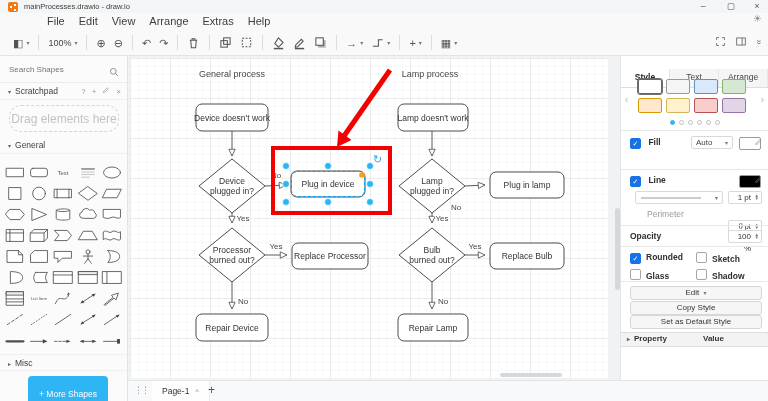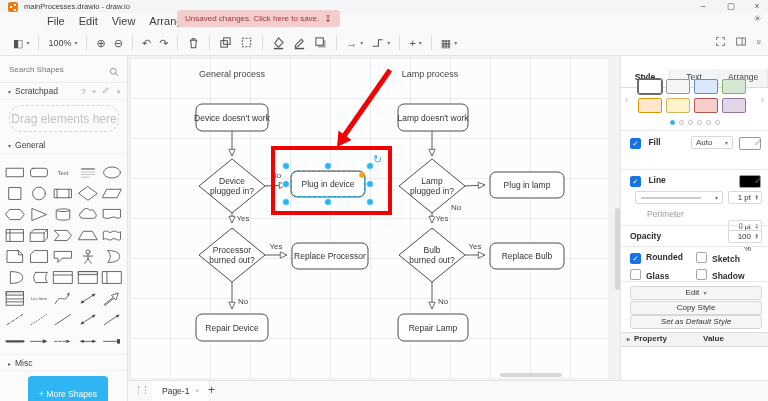--- a/index.html
+++ b/index.html
@@ -118,24 +118,20 @@
   <div id="menubar" class="abs">
     <div id="menu-items">
       <span>File</span>
       <span>Edit</span>
       <span>View</span>
       <span>Arrange</span>
       <span>Extras</span>
       <span>Help</span>
     </div>
   </div>
-  <div id="banner" class="abs">
-    <span>Unsaved changes. Click here to save.</span>
-    <span style="font-size:9px;">↧</span>
-  </div>
   <div id="theme-icon" class="abs">☀</div>
 
   <div id="toolbar" class="abs">
     <span class="tbi">
         <span>◧</span>
         <span class="caret">▾</span>
       </span>
     <span class="tsep"></span>
     <span class="tbi">
         <span id="zoomlabel">100%</span>
@@ -668,20 +664,20 @@
         <div><span class="chk"></span><span class="lbl-b">Sketch</span></div>
         <div><span class="chk"></span><span class="lbl-b">Glass</span></div>
         <div><span class="chk"></span><span class="lbl-b">Shadow</span></div>
       </div>
     <div class="pdiv" style="top:225px;"></div>
 
     <div class="panelbtn" style="top:230px;">
       <span>Edit</span> <span class="caret">▾</span>
     </div>
     <div class="panelbtn" style="top:245px;">Copy Style</div>
-    <div class="panelbtn" style="top:259px;font-style:italic;">Set as Default Style</div>
+    <div class="panelbtn" style="top:259px;">Set as Default Style</div>
 
     <div id="prophdr">
       <span style="position:absolute;left:6px;"><span class="tri">▸</span><span>Property</span></span>
       <span style="position:absolute;left:82px;text-align:center;">Value</span>
     </div>
   </div>
 </div>
 
 </body></html>

